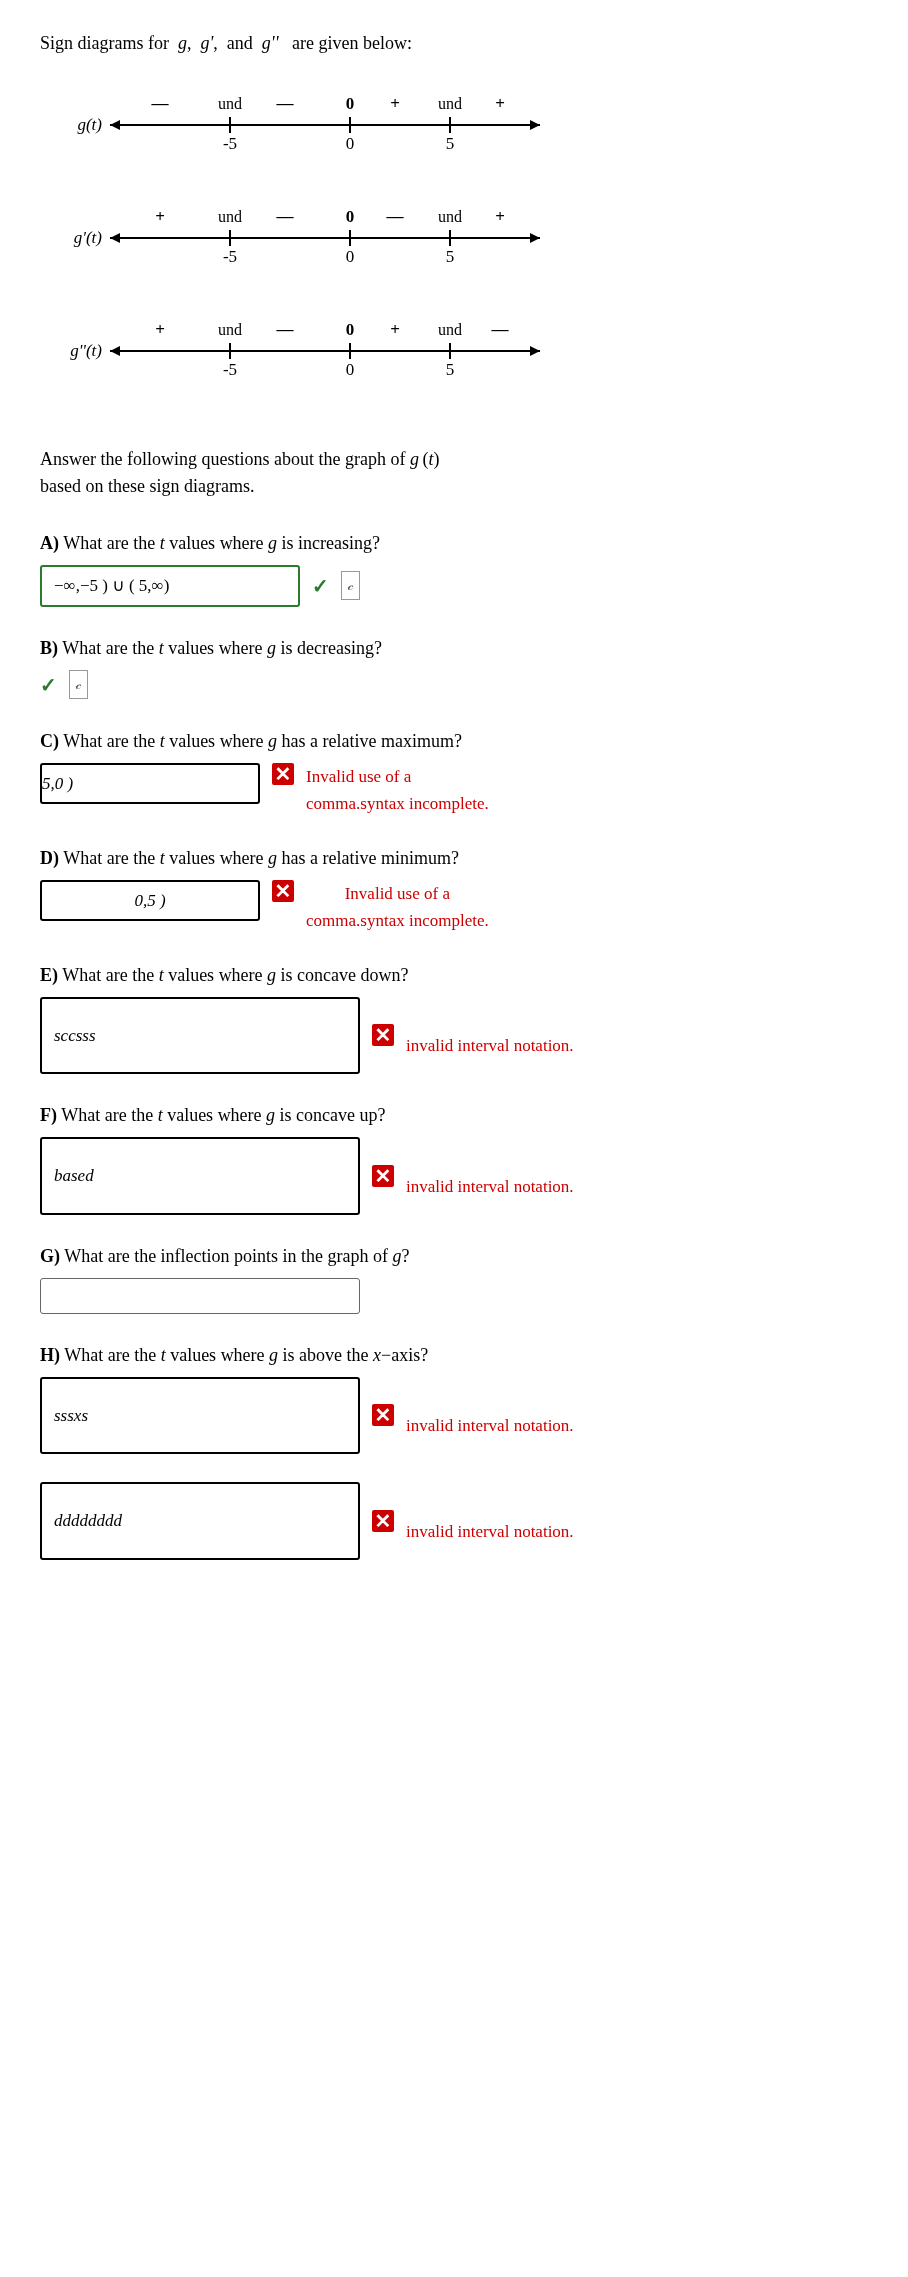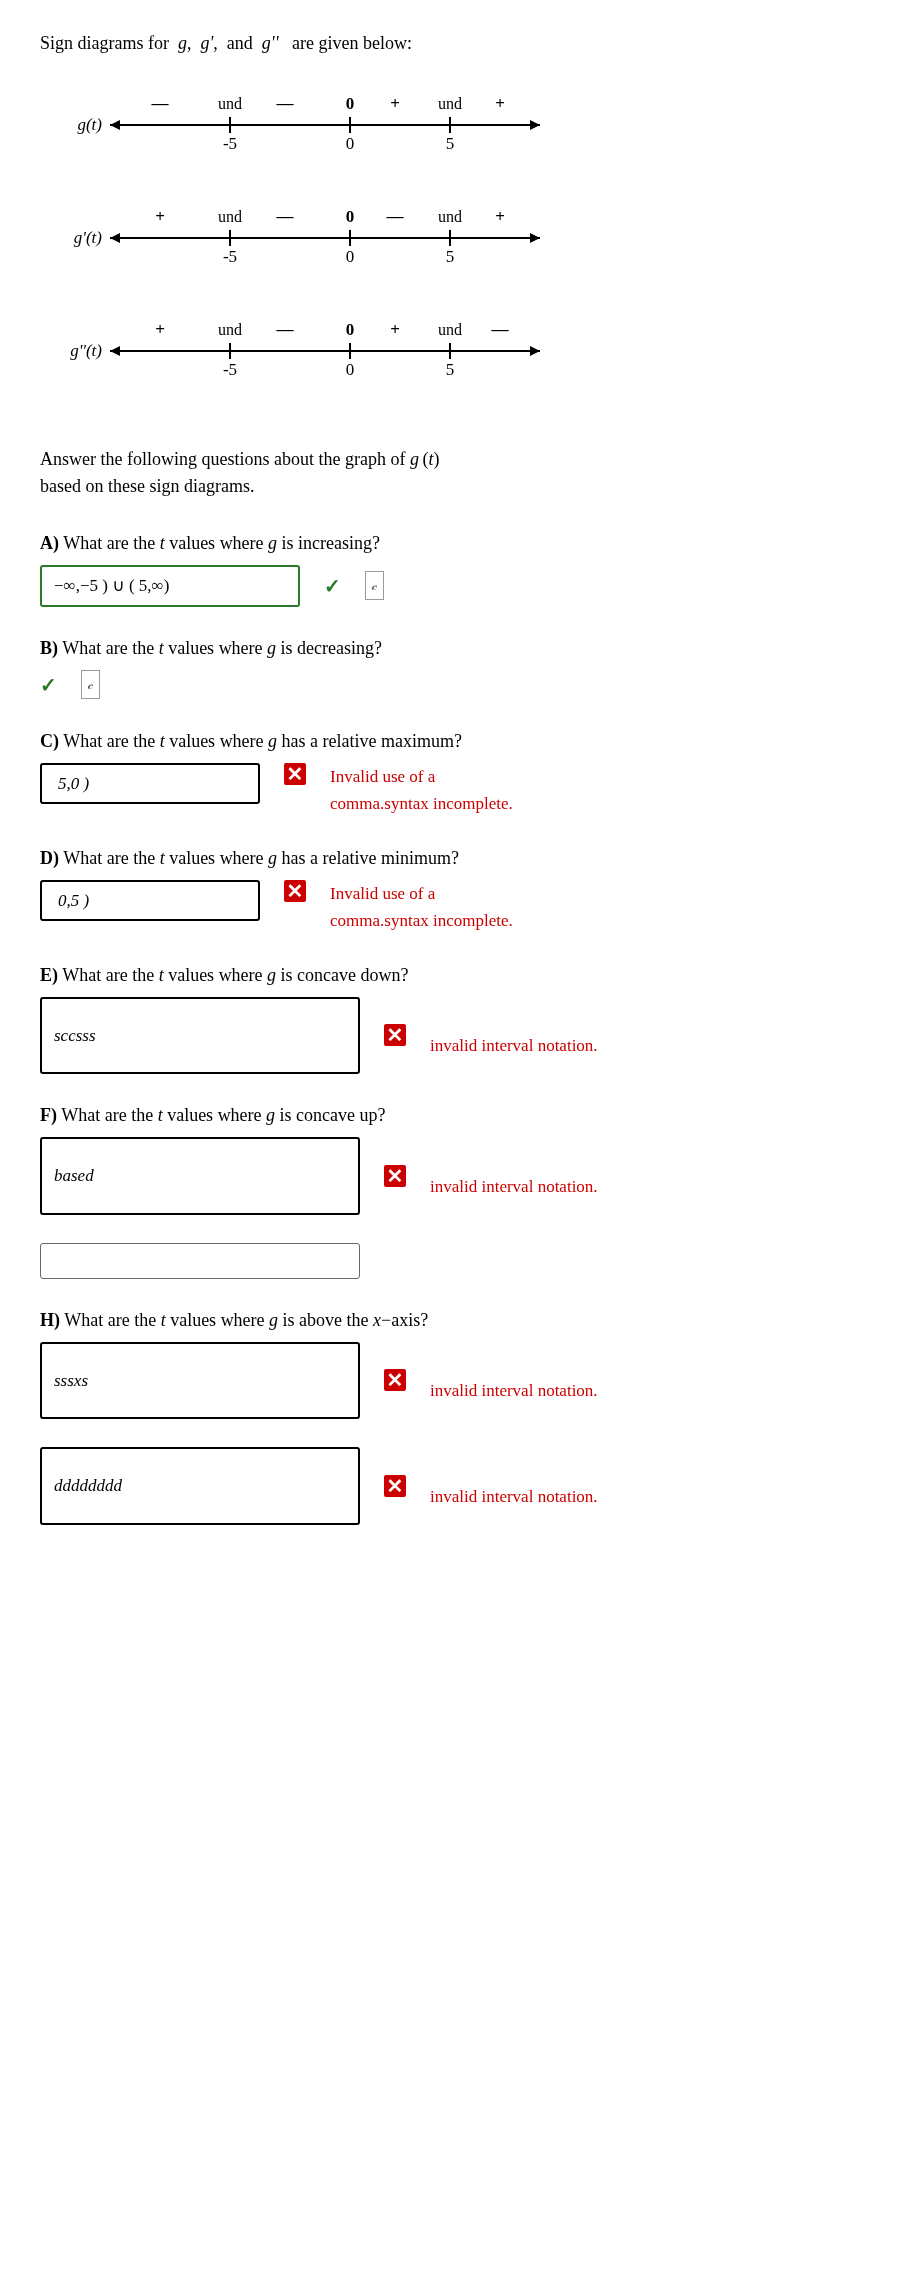--- a/index.html
+++ b/index.html
@@ -31,28 +31,28 @@
     }
 
     .question-text {
       font-size: 18px;
       margin-bottom: 8px;
     }
 
     .answer-row {
       display: flex;
       align-items: center;
-      gap: 24px;
+      gap: 12px;
       flex-wrap: wrap;
     }
 
     .answer-box {
       border: 2px solid #2a7a2a;
       border-radius: 3px;
-      padding: 6px 16px;
+      padding: 6px 0;
       font-size: 17px;
       min-width: 260px;
       background: #fff;
       font-style: italic;
     }
 
     .answer-box.incorrect {
       border-color: #000;
     }
 
@@ -244,21 +244,21 @@
       <span class="error-message">Invalid use of a</span><br>
       <span class="error-message">comma.syntax incomplete.</span>
     </div>
   </div>
 </div>
 
 <div class="answer-section">
   <div class="question-text">
     <strong>D)</strong> What are the <span style="font-style:italic;">t</span> values where <span style="font-style:italic;">g</span> has a relative minimum?
   </div>
-  <div class="answer-row" style="align-items:flex-start;">
+  <div class="answer-row" style="align-items:flex-start;text-align:center;">
     <div class="answer-box incorrect" style="min-width:220px;">0,5 )</div>
     <div class="cross-icon">✕</div>
     <div>
       <span class="error-message">Invalid use of a</span><br>
       <span class="error-message">comma.syntax incomplete.</span>
     </div>
   </div>
 </div>
 
 <div class="answer-section">
@@ -277,20 +277,23 @@
     <strong>F)</strong> What are the <span style="font-style:italic;">t</span> values where <span style="font-style:italic;">g</span> is concave up?
   </div>
   <div class="answer-row">
     <div class="answer-box-wide">based</div>
     <div class="cross-icon">✕</div>
     <span class="error-message">invalid interval notation.</span>
   </div>
 </div>
 
 <div class="answer-section">
+  <div class="question-text">
+    <strong>G)</strong> What are the inflection points in the graph of <span style="font-style:italic;">g</span>?
+  </div>
   <div class="answer-row">
     <div class="empty-box"></div>
   </div>
 </div>
 
 <div class="answer-section">
   <div class="question-text">
     <strong>H)</strong> What are the <span style="font-style:italic;">t</span> values where <span style="font-style:italic;">g</span> is above the <span style="font-style:italic;">x</span>−axis?
   </div>
   <div class="answer-row">

